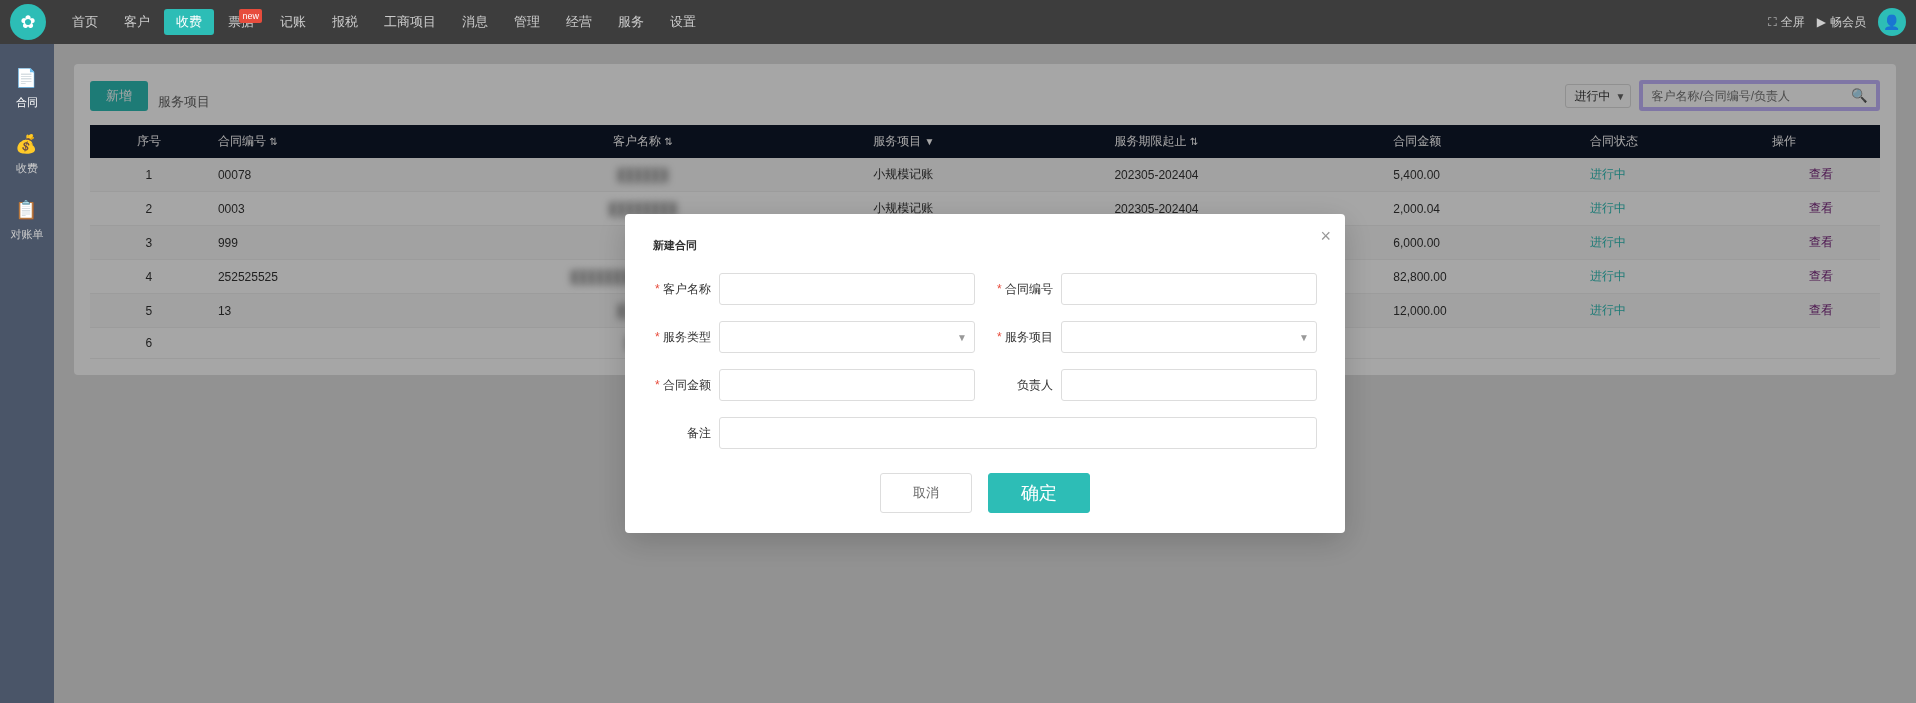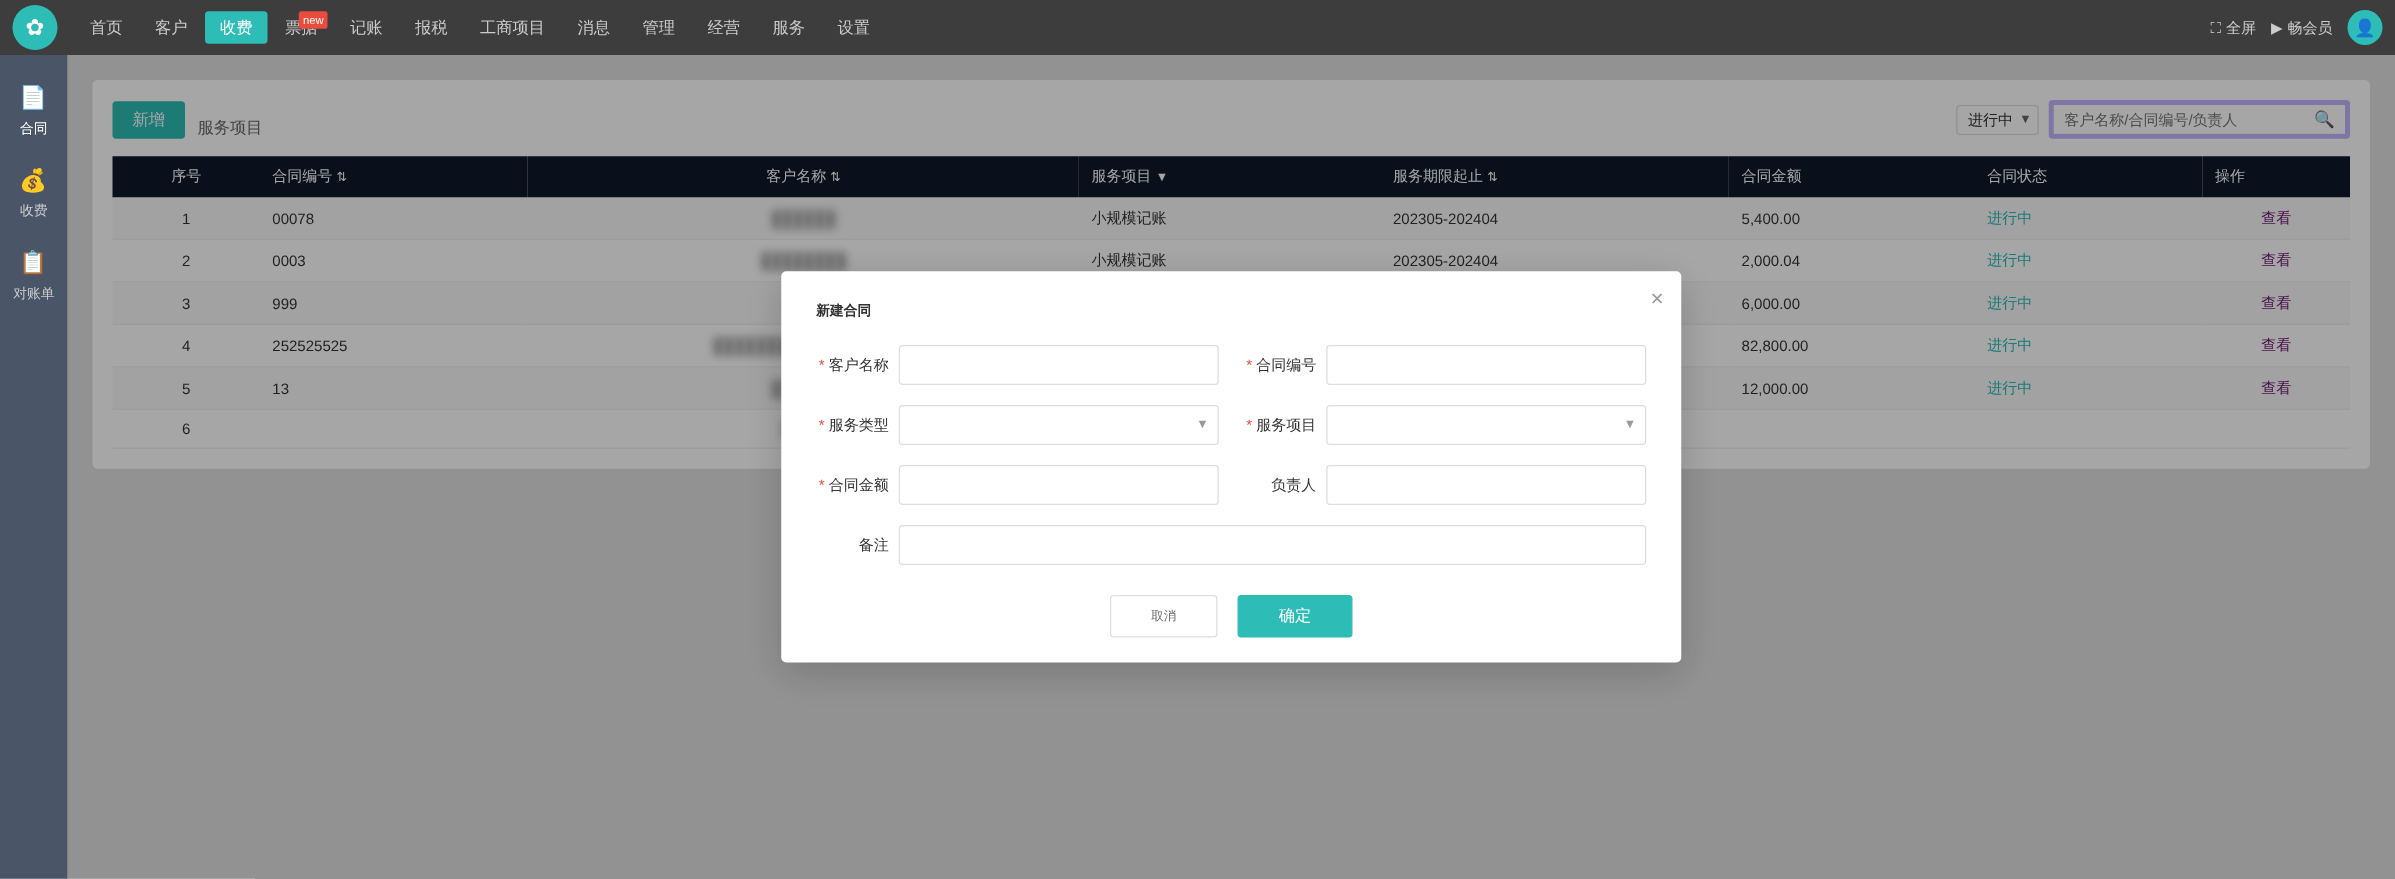--- a/index.html
+++ b/index.html
@@ -211,25 +211,25 @@
     .date-wrap .form-input { width: 100%; }
     .date-icon {
       position: absolute; right: 8px; top: 50%; transform: translateY(-50%);
       color: #999; font-size: 14px; pointer-events: none;
     }
     .modal-footer {
       display: flex; justify-content: center; gap: 16px; margin-top: 24px;
     }
     .btn-cancel {
       background: white; border: 1px solid #ddd; color: #666;
-      padding: 7px 32px; border-radius: 3px; cursor: pointer; font-size: 10px;
+      padding: 7px 32px; border-radius: 3px; cursor: pointer; font-size: 13px;
     }
     .btn-confirm {
       background: #2dbdb6; border: 1px solid #2dbdb6; color: white;
-      padding: 7px 32px; border-radius: 3px; cursor: pointer; font-size: 13px;
+      padding: 7px 32px; border-radius: 3px; cursor: pointer; font-size: 18px;
     }
   </style>
 </head>
 <body>
 
 <nav class="top-nav">
   <div class="logo">
     <span>✿</span>
   </div>
   <div class="nav-items">

